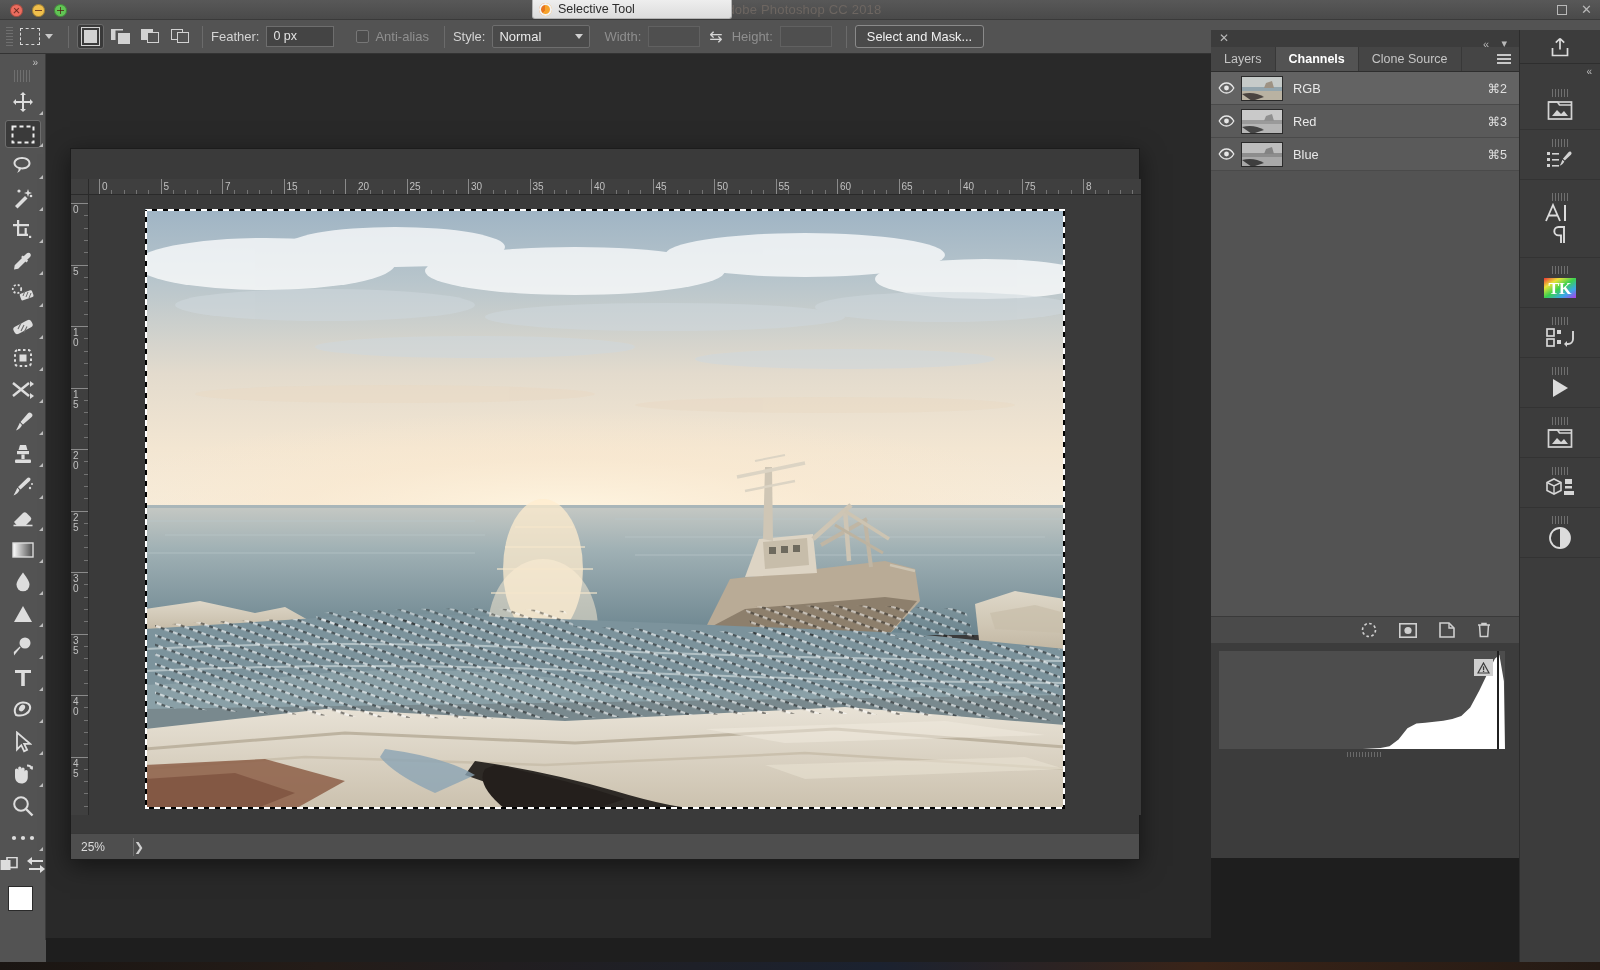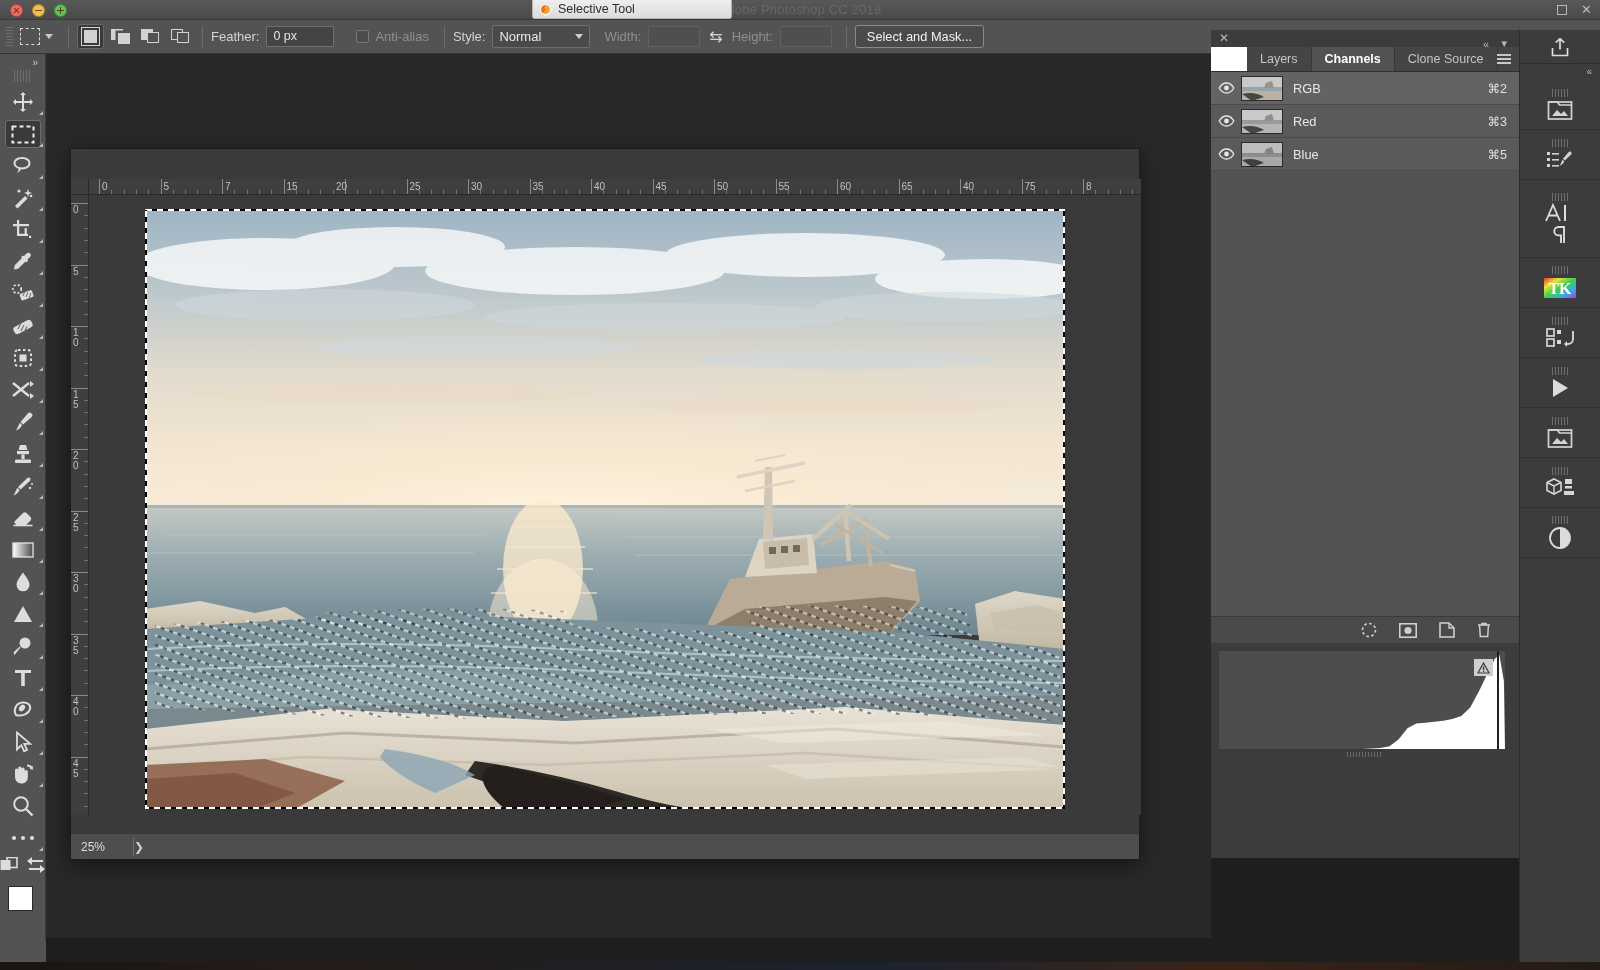--- a/index.html
+++ b/index.html
@@ -191,21 +191,21 @@
   .ds-arrow { color: #cfcfcf; font-size: 12px; padding-right: 10px; }
 
   
   .rpanel {
     position: absolute; left: 1211px; top: 30px; width: 308px; height: 828px;
     background: #3c3c3c;
   }
   .rp-close { height: 17px; color: #b9b9b9; font-size: 12px; padding-left: 8px; line-height: 17px; }
   .rp-collapse { position:absolute; right: 30px; top: 8px; color:#b9b9b9; font-size:11px; }
   .rp-chev { position:absolute; right: 12px; top: 7px; color:#b9b9b9; font-size:11px; }
-  .tabs { display: flex; height: 25px; background: #ffffff; border-bottom: 1px solid #2e2e2e; padding-left: 36px; }
+  .tabs { display: flex; height: 25px; background: #ffffff; border-bottom: 1px solid #2e2e2e; }
   .tab { padding: 0 13px; font-size: 12.5px; color: #c5c5c5; line-height: 25px; background: #454545;
          border-right: 1px solid #383838; }
   .tab.active { background: #535353; color: #fff; font-weight: bold; }
   .tab-filler { flex: 1; background: #454545; position: relative; }
   .tab-menu { position: absolute; right: 8px; top: 7px; width: 14px; height: 10px;
      background: repeating-linear-gradient(to bottom, #c8c8c8 0 2px, transparent 2px 4px); }
 
   .ch-list { background: #535353; }
   .ch-row { height: 33px; display: flex; align-items: center;
             border-bottom: 1px solid #4a4a4a; background: #5a5a5a; }
@@ -586,21 +586,21 @@
         <div class="rline" style="left: 157.6px; top: 11px; width: 1px; height: 5px; opacity: 0.7;"></div>
         <div class="rline" style="left: 169.9px; top: 11px; width: 1px; height: 5px; opacity: 0.7;"></div>
         <div class="rline" style="left: 182.2px; top: 11px; width: 1px; height: 5px; opacity: 0.7;"></div>
         <div class="rline" style="left: 194.5px; top: 0px; width: 1px; height: 16px;"></div>
         <div class="rtick" style="left: 197.5px; top: 2px;">15</div>
         <div class="rline" style="left: 206.8px; top: 11px; width: 1px; height: 5px; opacity: 0.7;"></div>
         <div class="rline" style="left: 219.1px; top: 11px; width: 1px; height: 5px; opacity: 0.7;"></div>
         <div class="rline" style="left: 231.4px; top: 11px; width: 1px; height: 5px; opacity: 0.7;"></div>
         <div class="rline" style="left: 243.7px; top: 11px; width: 1px; height: 5px; opacity: 0.7;"></div>
         <div class="rline" style="left: 256px; top: 0px; width: 1px; height: 16px;"></div>
-        <div class="rtick" style="left: 247px; top: 2px;">20</div>
+        <div class="rtick" style="left: 269px; top: 2px;">20</div>
         <div class="rline" style="left: 268.3px; top: 11px; width: 1px; height: 5px; opacity: 0.7;"></div>
         <div class="rline" style="left: 280.6px; top: 11px; width: 1px; height: 5px; opacity: 0.7;"></div>
         <div class="rline" style="left: 292.9px; top: 11px; width: 1px; height: 5px; opacity: 0.7;"></div>
         <div class="rline" style="left: 305.2px; top: 11px; width: 1px; height: 5px; opacity: 0.7;"></div>
         <div class="rline" style="left: 317.5px; top: 0px; width: 1px; height: 16px;"></div>
         <div class="rtick" style="left: 320.5px; top: 2px;">25</div>
         <div class="rline" style="left: 329.8px; top: 11px; width: 1px; height: 5px; opacity: 0.7;"></div>
         <div class="rline" style="left: 342.1px; top: 11px; width: 1px; height: 5px; opacity: 0.7;"></div>
         <div class="rline" style="left: 354.4px; top: 11px; width: 1px; height: 5px; opacity: 0.7;"></div>
         <div class="rline" style="left: 366.7px; top: 11px; width: 1px; height: 5px; opacity: 0.7;"></div>

